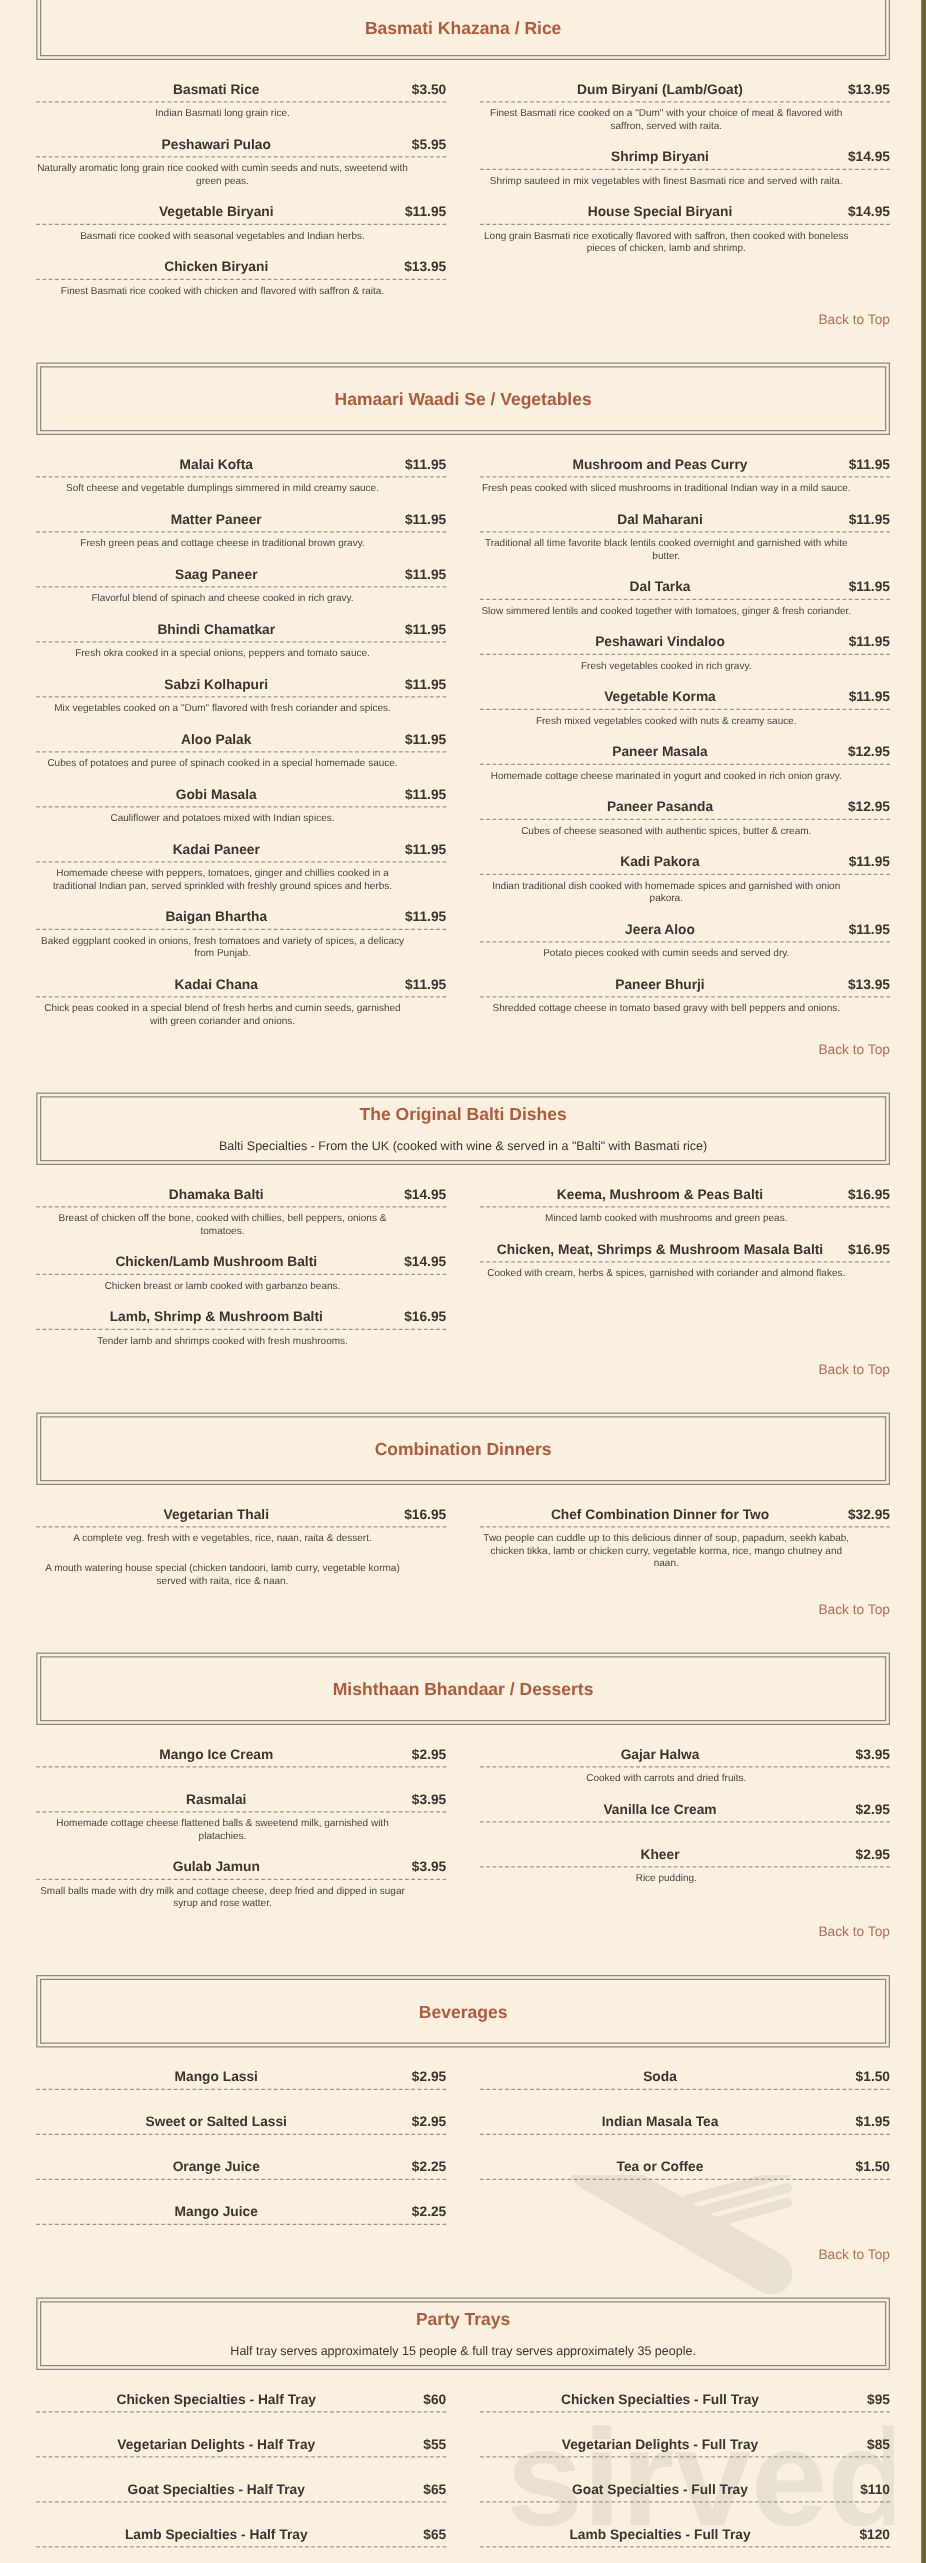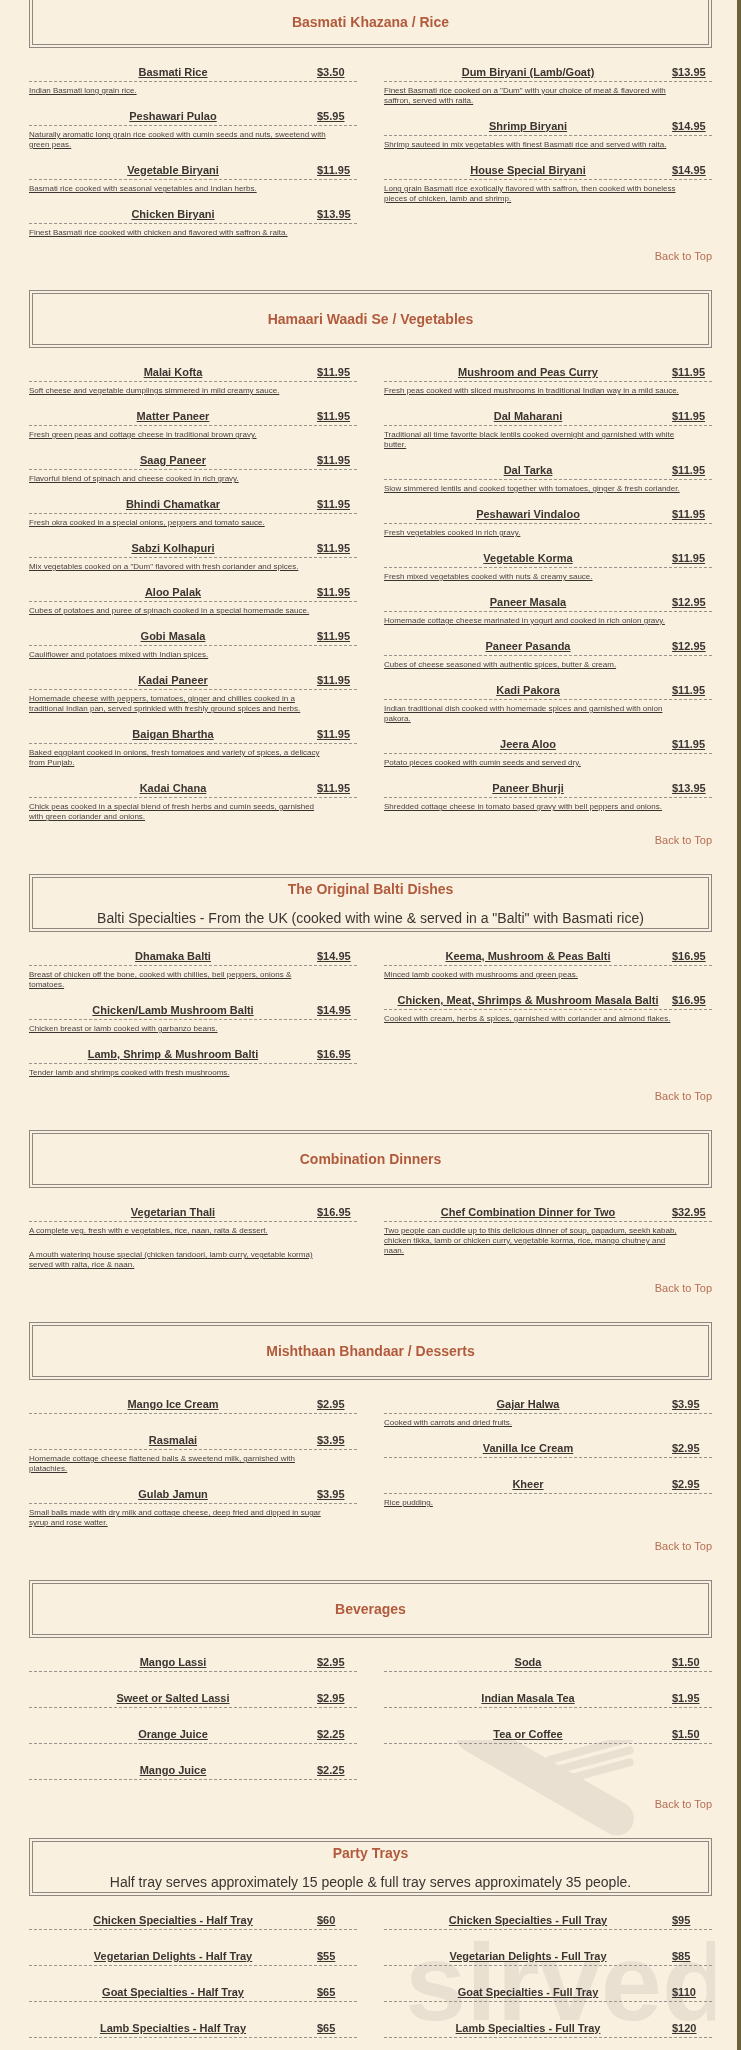--- a/index.html
+++ b/index.html
@@ -3,28 +3,28 @@
 <meta charset="utf-8">
 <style>
   html,body{margin:0;padding:0;}
   body{width:741px;min-height:2050px;background:#f9f0e0;font-family:"Liberation Sans",sans-serif;color:#3b3530;position:relative;overflow:hidden;}
   .right-border{position:absolute;top:0;right:0;width:4px;height:100%;background:#6b6238;}
   .page{position:relative;padding:0 29px 0 29px;width:683px;}
   .section{position:relative;}
   .sec-head{border:4px double #8e8782;box-sizing:border-box;height:58px;display:flex;flex-direction:column;align-items:center;justify-content:center;text-align:center;}
   .sec-head.first{height:52px;margin-top:-4px;}
   .sec-title{color:#b25a3c;font-weight:bold;font-size:14px;}
-  .sec-sub{font-size:14px;color:#3b3530;margin-top:13px;}
+  .sec-sub{font-size:10px;color:#3b3530;margin-top:13px;}
   .cols{display:flex;justify-content:space-between;margin-top:14px;}
   .col{width:328px;}
-  .item{margin-bottom:10px;text-decoration:underline;}
+  .item{margin-bottom:10px;}
   .item-head{display:flex;align-items:flex-end;border-bottom:1px dashed #9b9590;padding-bottom:3px;height:16px;}
   .item-name{flex:1;text-align:center;font-weight:bold;font-size:11px;color:#3b3530;}
-  .item-price{font-weight:bold;font-size:11px;color:#3b3530;min-width:40px;}
-  .item-desc{font-size:8px;text-align:left;color:#4a4440;line-height:10px;padding:4px 30px 0 0;}
+  .item-price{font-weight:bold;font-size:11px;color:#3b3530;min-width:40px;text-align:right;}
+  .item-desc{font-size:8px;text-align:center;color:#4a4440;line-height:10px;padding:4px 30px 0 0;}
   .item.nodesc .item-head{margin-bottom:16px;}
   .back{text-align:right;color:#b56e52;font-size:11px;margin-top:2px;display:block;text-decoration:none;}
   .gap{height:28px;}
   .watermark{position:absolute;left:395px;top:1740px;width:320px;height:300px;pointer-events:none;opacity:0.08;}
 </style>
 </head>
 <body>
 
 <div class="right-border"></div>
 

